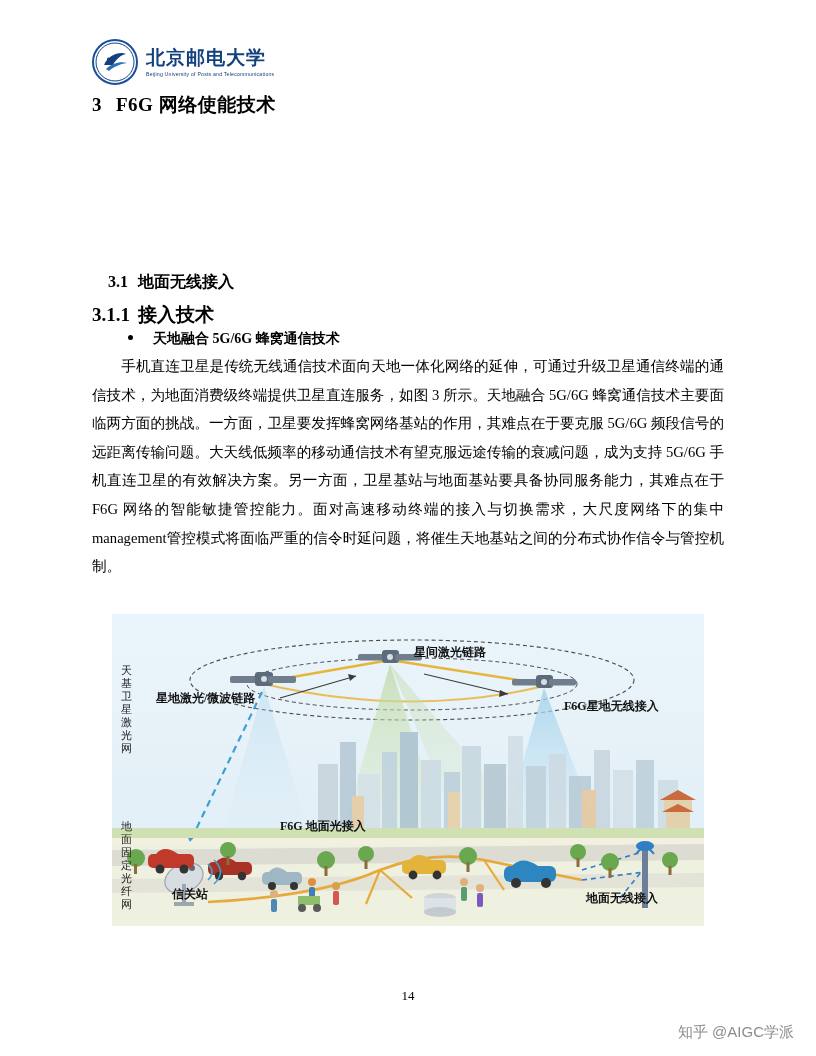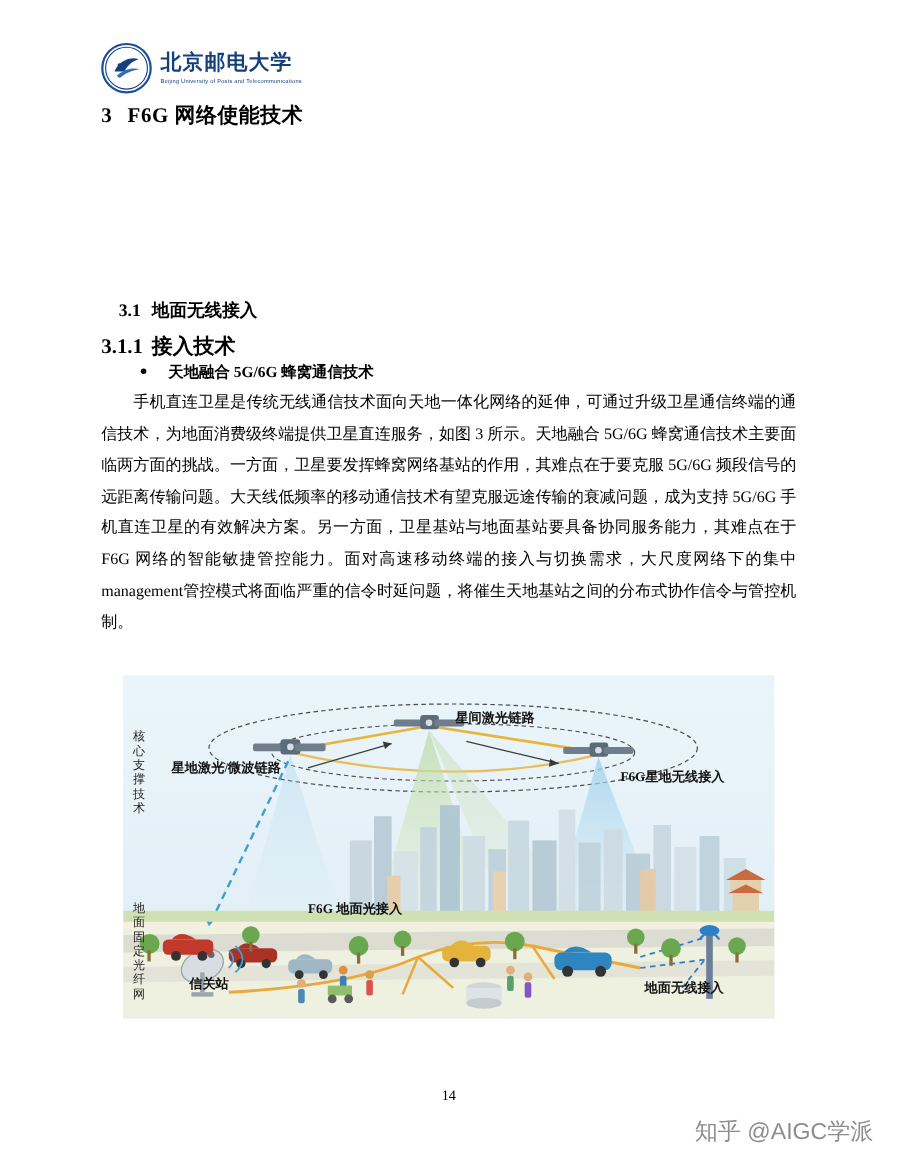--- a/index.html
+++ b/index.html
@@ -141,21 +141,21 @@
     width: 816px;
     text-align: center;
     font-size: 13px;
   }
   
   .watermark {
     position: absolute;
     right: 22px;
     bottom: 14px;
     font-family: "Liberation Sans", sans-serif;
-    font-size: 21px;
+    font-size: 15px;
     color: #8d8d8d;
     display: flex;
     align-items: center;
     gap: 6px;
   }
   
   .v-label {
     position: absolute;
     font-family: "Liberation Serif", serif;
     font-size: 11px;
@@ -412,21 +412,21 @@
 
       <g stroke="#3a3a3a" stroke-width="1.1" fill="none">
         <path d="M168 84 L244 62"></path>
           <polygon points="244,62 236,60 238,67" fill="#3a3a3a" stroke="none"></polygon>
         <path d="M312 60 L396 80"></path>
           <polygon points="396,80 388,76 387,83" fill="#3a3a3a" stroke="none"></polygon>
       </g>
     </svg>
 
     
-    <div class="v-label" style="left:8px; top:50px;">核心支撑技术</div>
+    <div class="v-label" style="left:8px; top:50px;">天基卫星激光网</div>
     <div class="v-label" style="left:8px; top:206px;">地面固定光纤网</div>
 
     <div class="fig-text" style="left:302px; top:30px; font-size:12px;">星间激光链路</div>
     <div class="fig-text" style="left:44px; top:76px; font-size:12px;text-align:center;">星地激光/微波链路</div>
     <div class="fig-text" style="left:452px; top:84px; font-size:12px;">F6G星地无线接入</div>
     <div class="fig-text" style="left:168px; top:204px; font-size:12px;">F6G 地面光接入</div>
     <div class="fig-text" style="left:60px; top:272px; font-size:12px;">信关站</div>
     <div class="fig-text" style="left:474px; top:276px; font-size:12px;">地面无线接入</div>
   </div>
 

